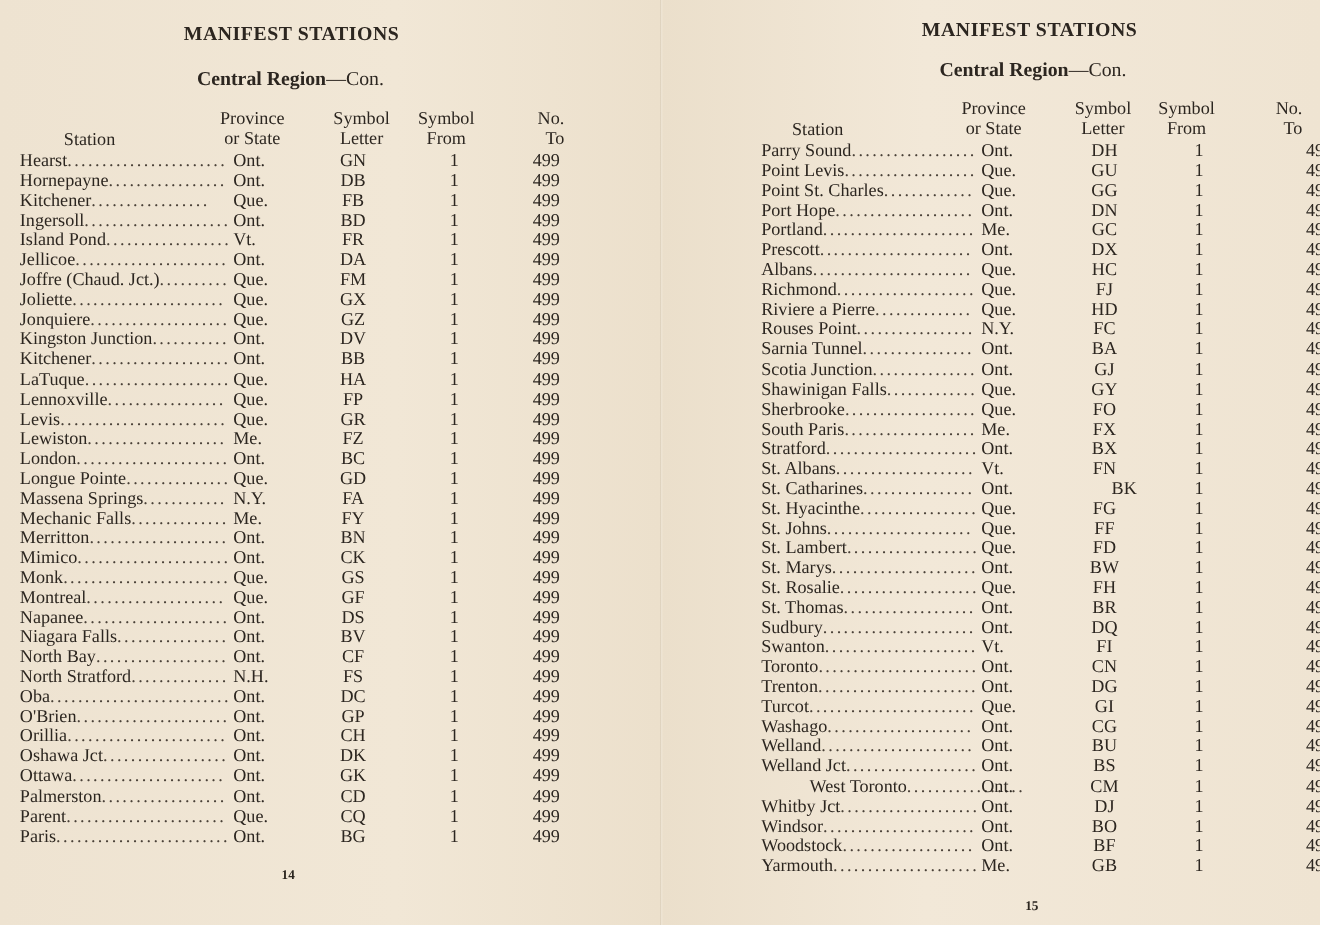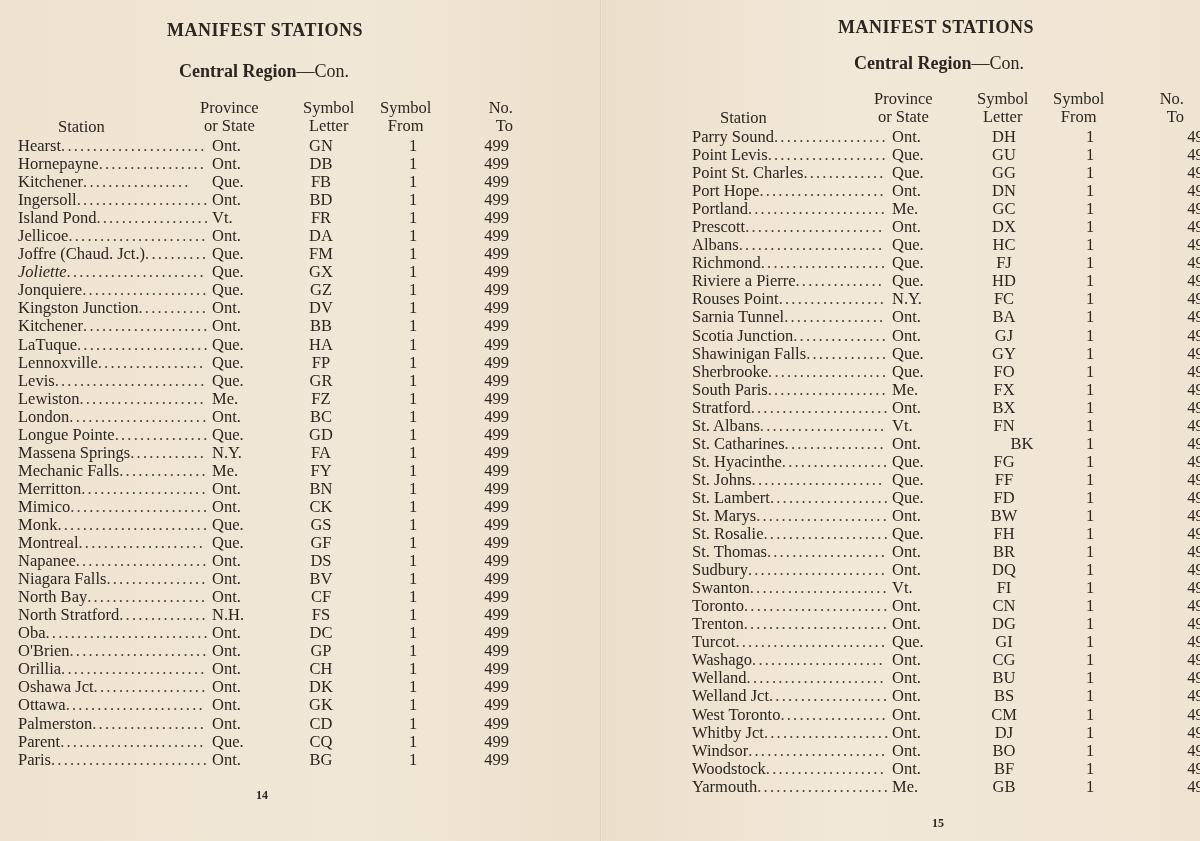--- a/index.html
+++ b/index.html
@@ -112,21 +112,21 @@
             <span class="c-to" style="left: 447px;">499</span>
           </div>
           <div class="row">
             <span class="c-station"><span style="position: static;">Joffre (Chaud. Jct.)</span><span class="dots" style="position: static;">..........</span></span>
             <span style="left: 194px;">Que.</span>
             <span class="c-letter" style="left: 278px;">FM</span>
             <span class="c-from" style="left: 380px;">1</span>
             <span class="c-to" style="left: 447px;">499</span>
           </div>
           <div class="row">
-            <span class="c-station"><span style="position: static; font-style: italic;">Joliette</span><span class="dots" style="position: static;">......................</span></span>
+            <span class="c-station"><span style="position: static;">Joliette</span><span class="dots" style="position: static;">......................</span></span>
             <span style="left: 194px;">Que.</span>
             <span class="c-letter" style="left: 278px;">GX</span>
             <span class="c-from" style="left: 380px;">1</span>
             <span class="c-to" style="left: 447px;">499</span>
           </div>
           <div class="row">
             <span class="c-station"><span style="position: static;">Jonquiere</span><span class="dots" style="position: static;">....................</span></span>
             <span style="left: 194px;">Que.</span>
             <span class="c-letter" style="left: 278px;">GZ</span>
             <span class="c-from" style="left: 380px;">1</span>
@@ -555,21 +555,21 @@
             <span class="c-to" style="left: 476px;">499</span>
           </div>
           <div class="row">
             <span class="c-station"><span style="position: static;">Welland Jct</span><span class="dots" style="position: static;">...................</span></span>
             <span style="left: 200px;">Ont.</span>
             <span class="c-letter" style="left: 287px;">BS</span>
             <span class="c-from" style="left: 383px;">1</span>
             <span class="c-to" style="left: 476px;">499</span>
           </div>
           <div class="row">
-            <span class="c-station"><span style="position: static;">West Toronto</span><span class="dots" style="position: static;">.................</span></span>
+            <span class="c-station"><span style="position: static; margin-left: 44px;">West Toronto</span><span class="dots" style="position: static;">.................</span></span>
             <span style="left: 200px;">Ont.</span>
             <span class="c-letter" style="left: 287px;">CM</span>
             <span class="c-from" style="left: 383px;">1</span>
             <span class="c-to" style="left: 476px;">499</span>
           </div>
           <div class="row">
             <span class="c-station"><span style="position: static;">Whitby Jct</span><span class="dots" style="position: static;">....................</span></span>
             <span style="left: 200px;">Ont.</span>
             <span class="c-letter" style="left: 287px;">DJ</span>
             <span class="c-from" style="left: 383px;">1</span>

